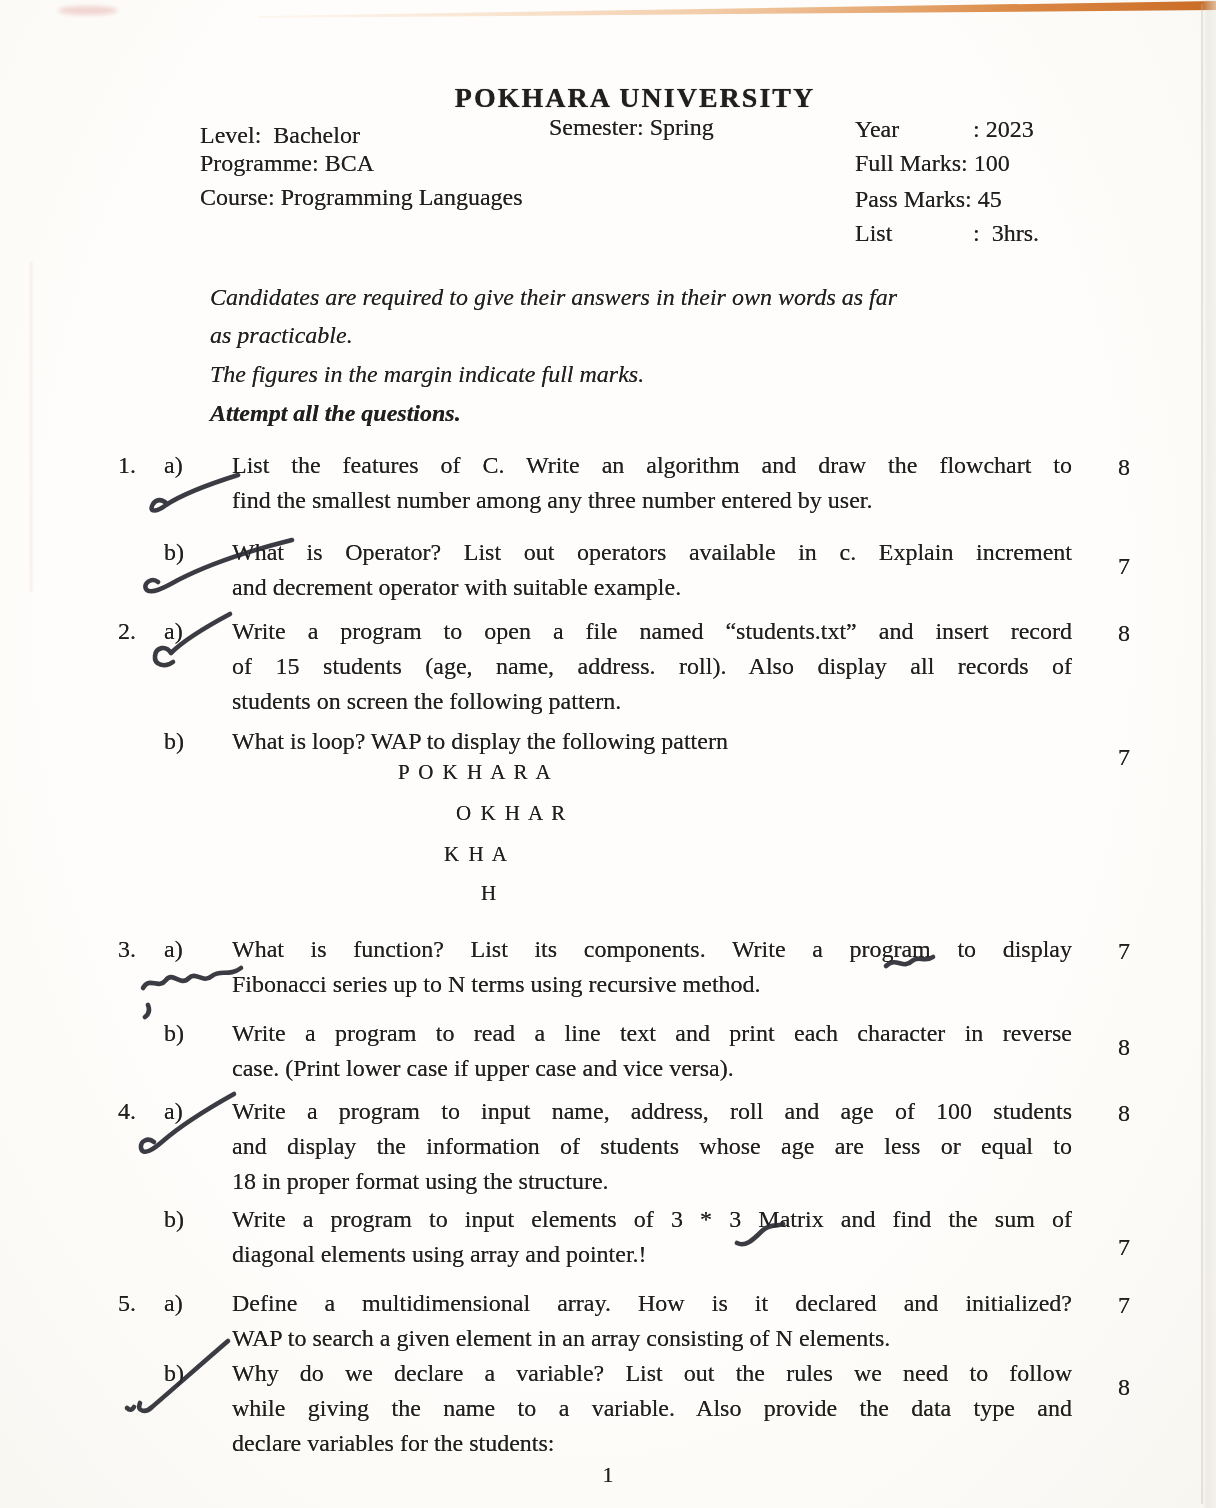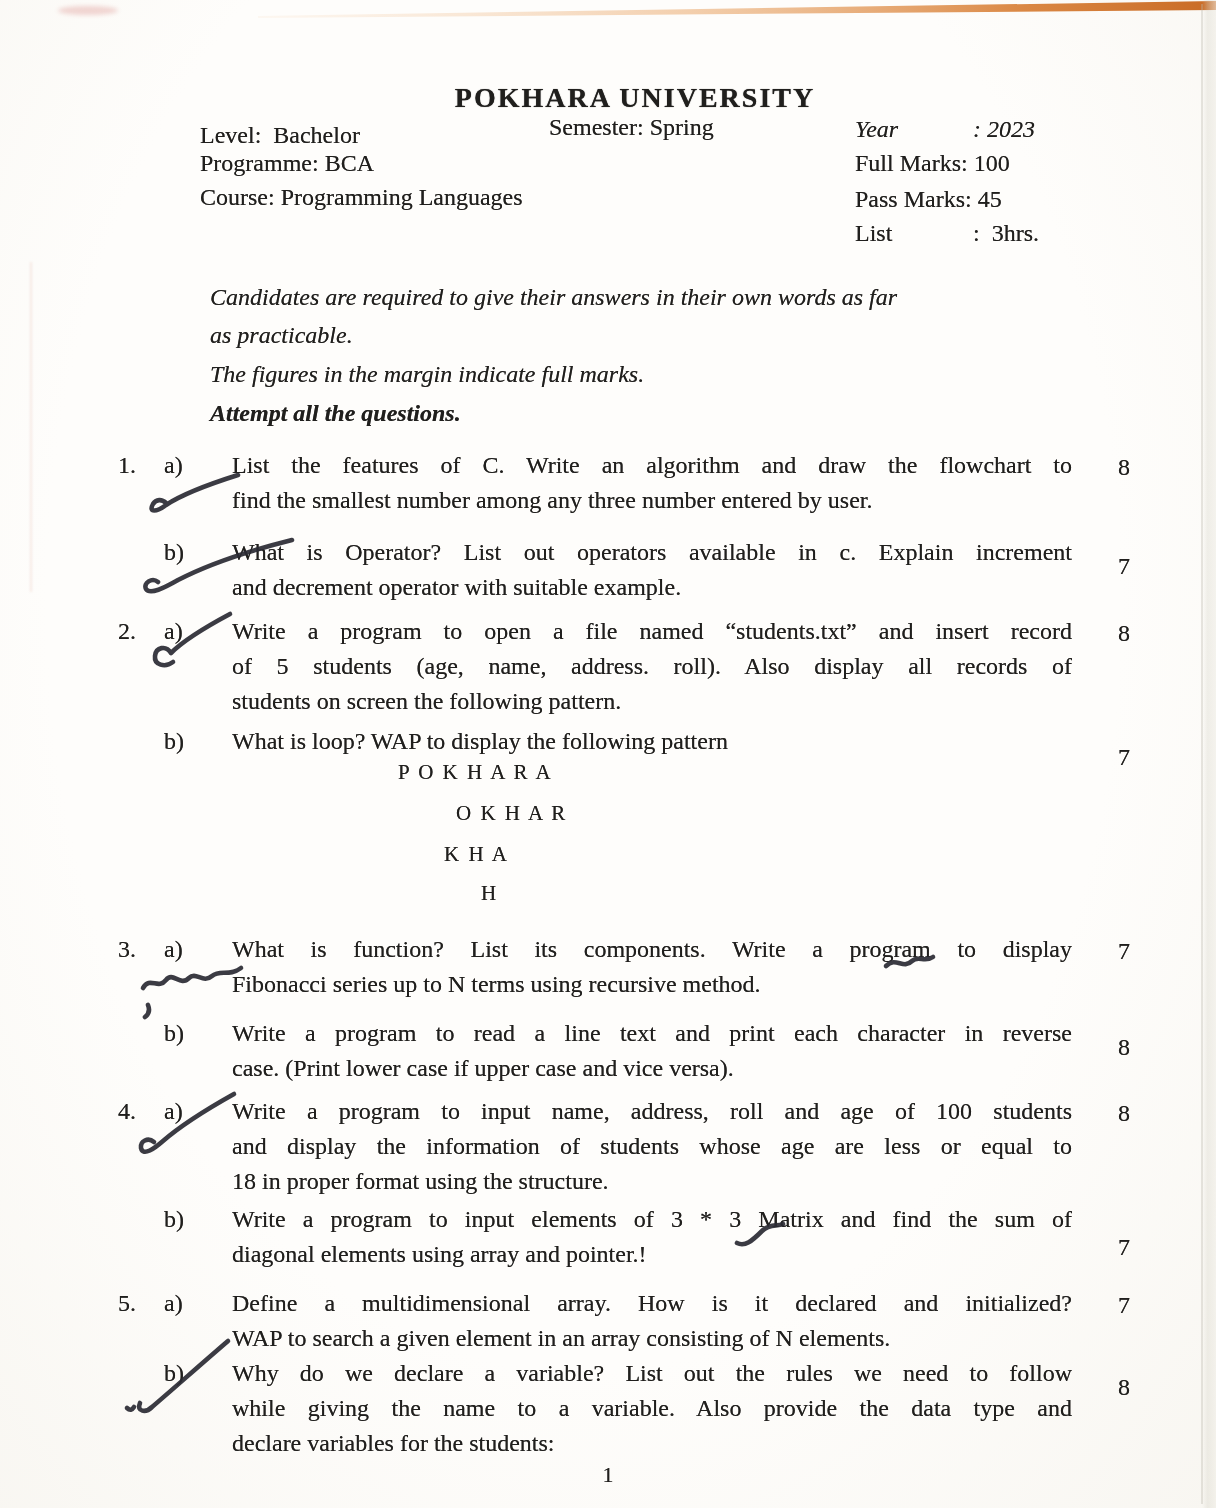--- a/index.html
+++ b/index.html
@@ -60,21 +60,21 @@
     <polygon points="258,16 1216,1 1216,10 258,18" fill="url(#og)"></polygon>
   </svg>
   <div class="pink-smudge"></div>
   <div class="left-faint"></div>
   <div class="right-edge"></div>
   <div class="right-line"></div>
 
   <div class="uni-title">POKHARA UNIVERSITY</div>
   <div class="hline txt" style="left:200px;top:116px;margin-top:6px;">Level:  Bachelor</div>
   <div class="hline txt" style="left:549px;top:114px;">Semester: Spring</div>
-  <div class="hline txt" style="left:855px;top:116px;font-style:italic;"><span class="hlabel">Year</span><span>: 2023</span></div>
+  <div class="hline txt" style="left:855px;top:116px;"><span class="hlabel">Year</span><span>: 2023</span></div>
   <div class="hline txt" style="left:200px;top:150px;">Programme: BCA</div>
   <div class="hline txt" style="left:855px;top:150px;">Full Marks: 100</div>
   <div class="hline txt" style="left:200px;top:184px;">Course: Programming Languages</div>
   <div class="hline txt" style="left:855px;top:186px;">Pass Marks: 45</div>
   <div class="hline txt" style="left:855px;top:220px;"><span class="hlabel">List</span><span>:  3hrs.</span></div>
 
   <div class="instr txt" style="top:355px;">The figures in the margin indicate full marks.</div>
   <div class="instr txt" style="top:278px;">Candidates are required to give their answers in their own words as far
 as practicable.</div>
   <div class="instr bold txt" style="top:394px;">Attempt all the questions.</div>
@@ -96,21 +96,21 @@
       <span class="line">and decrement operator with suitable example.</span>
     </div>
     <div class="qmarks" style="margin-top:14px;">7</div>
   </div>
 
   <div class="sub txt" style="top:614px;">
     <div class="qnum">2.</div>
     <div class="qletter">a)</div>
     <div class="qtext">
       <span class="line jl">Write a program to open a file named “students.txt” and insert record</span>
-      <span class="line jl">of 5 students (age, name, address. roll). Also display all records of</span>
+      <span class="line jl">of 15 students (age, name, address. roll). Also display all records of</span>
       <span class="line">students on screen the following pattern.</span>
     </div>
     <div class="qmarks" style="margin-top:2px;">8</div>
   </div>
   <div class="sub txt" style="top:724px;">
     <div class="qnum"></div>
     <div class="qletter">b)</div>
     <div class="qtext">
       <span class="line">What is loop? WAP to display the following pattern</span>
     </div>

